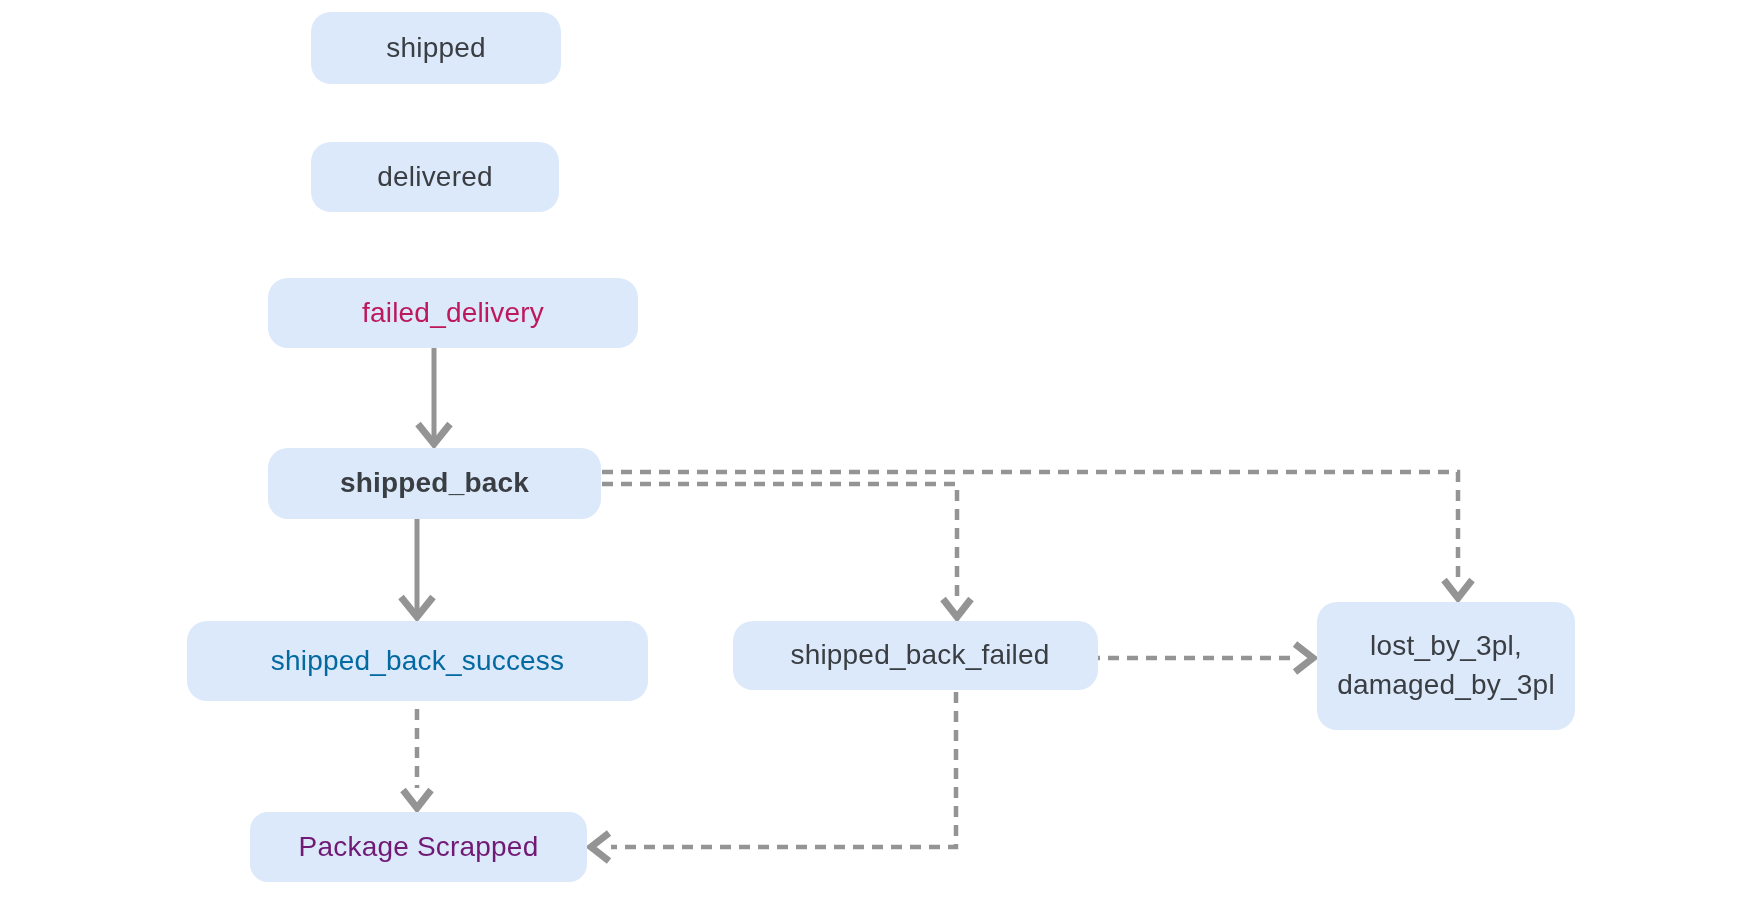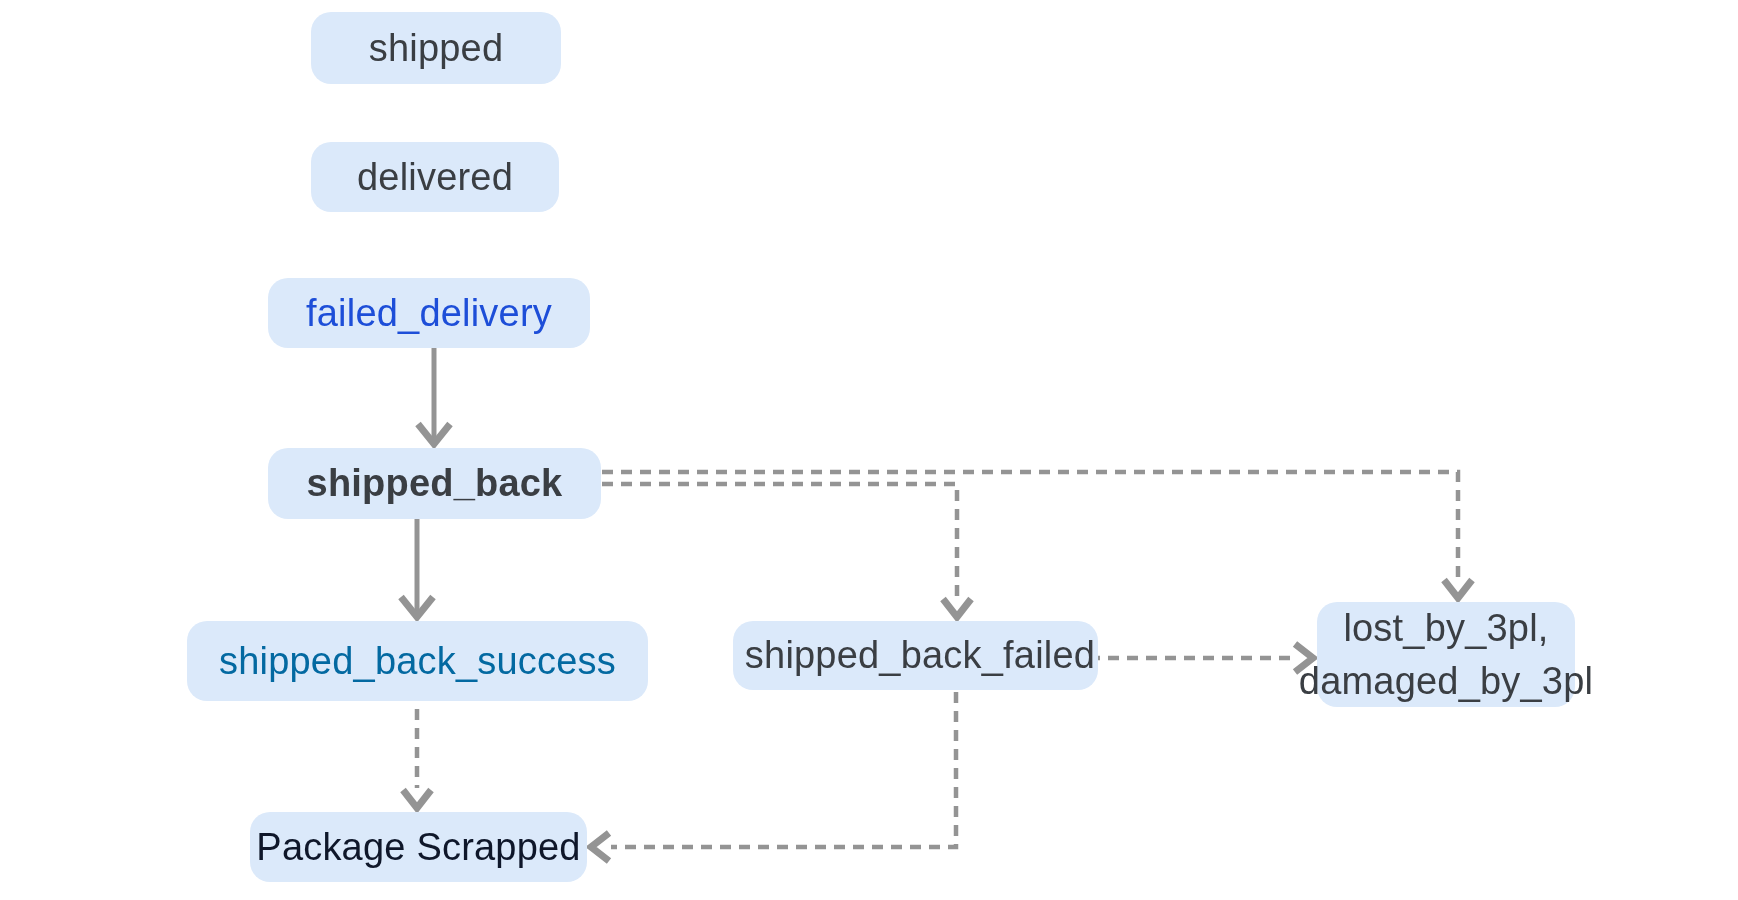--- a/index.html
+++ b/index.html
@@ -22,21 +22,21 @@
     z-index: 1;
   }
   .node {
     position: absolute;
     z-index: 2;
     display: flex;
     align-items: center;
     justify-content: center;
     text-align: center;
     border-radius: 20px;
-    font-size: 38px;
+    font-size: 28px;
     line-height: 1.38;
     white-space: pre-line;
     letter-spacing: 0.2px;
   }
 </style>
 </head>
 <body>
 
 <div class="canvas">
   <svg class="edges-layer" width="1738" height="900" viewBox="0 0 1738 900">
@@ -65,21 +65,21 @@
         <path d="M 403 790 L 417 808 L 431 790" fill="none" stroke="#949494" stroke-width="7"></path>
       </g>
       <g>
         <polyline points="956,692 956,847 611,847" fill="none" stroke="#949494" stroke-width="4.5" stroke-dasharray="11 8"></polyline>
         <path d="M 609 833 L 591 847 L 609 861" fill="none" stroke="#949494" stroke-width="7"></path>
       </g>
     </svg>
   <div id="nodes-layer">
       <div class="node" style="left: 311px; top: 12px; width: 250px; height: 72px; background: rgb(219, 233, 250); color: rgb(58, 62, 67);">shipped</div>
       <div class="node" style="left: 311px; top: 142px; width: 248px; height: 70px; background: rgb(219, 233, 250); color: rgb(58, 62, 67); text-align: right;">delivered</div>
-      <div class="node" style="left: 268px; top: 278px; width: 322px; height: 70px; background: rgb(219, 233, 250); color: #1d4ed8;">failed_delivery</div>
+      <div class="node" style="left: 268px; top: 278px; width: 370px; height: 70px; background: rgb(219, 233, 250); color: #be185d;">failed_delivery</div>
       <div class="node" style="left: 268px; top: 448px; width: 333px; height: 71px; background: rgb(219, 233, 250); color: rgb(58, 62, 67); font-weight: bold;">shipped_back</div>
       <div class="node" style="left: 187px; top: 621px; width: 461px; height: 80px; background: rgb(219, 233, 250); color: #0369a1;">shipped_back_success</div>
       <div class="node" style="left: 733px; top: 621px; width: 356px; height: 69px; background: rgb(219, 233, 250); color: rgb(58, 62, 67); padding-left: 9px;">shipped_back_failed</div>
-      <div class="node" style="left: 1317px; top: 602px; width: 258px; height: 105px; background: rgb(219, 233, 250); color: rgb(58, 62, 67);">lost_by_3pl,
+      <div class="node" style="left: 1317px; top: 602px; width: 258px; height: 128px; background: rgb(219, 233, 250); color: rgb(58, 62, 67);">lost_by_3pl,
 damaged_by_3pl</div>
-      <div class="node" style="left: 250px; top: 812px; width: 337px; height: 70px; background: rgb(219, 233, 250); color: #0f172a;">Package Scrapped</div>
+      <div class="node" style="left: 250px; top: 812px; width: 337px; height: 70px; background: rgb(219, 233, 250); color: #701a75; border-radius: 18px;">Package Scrapped</div>
     </div>
 </div>
 
 </body></html>

